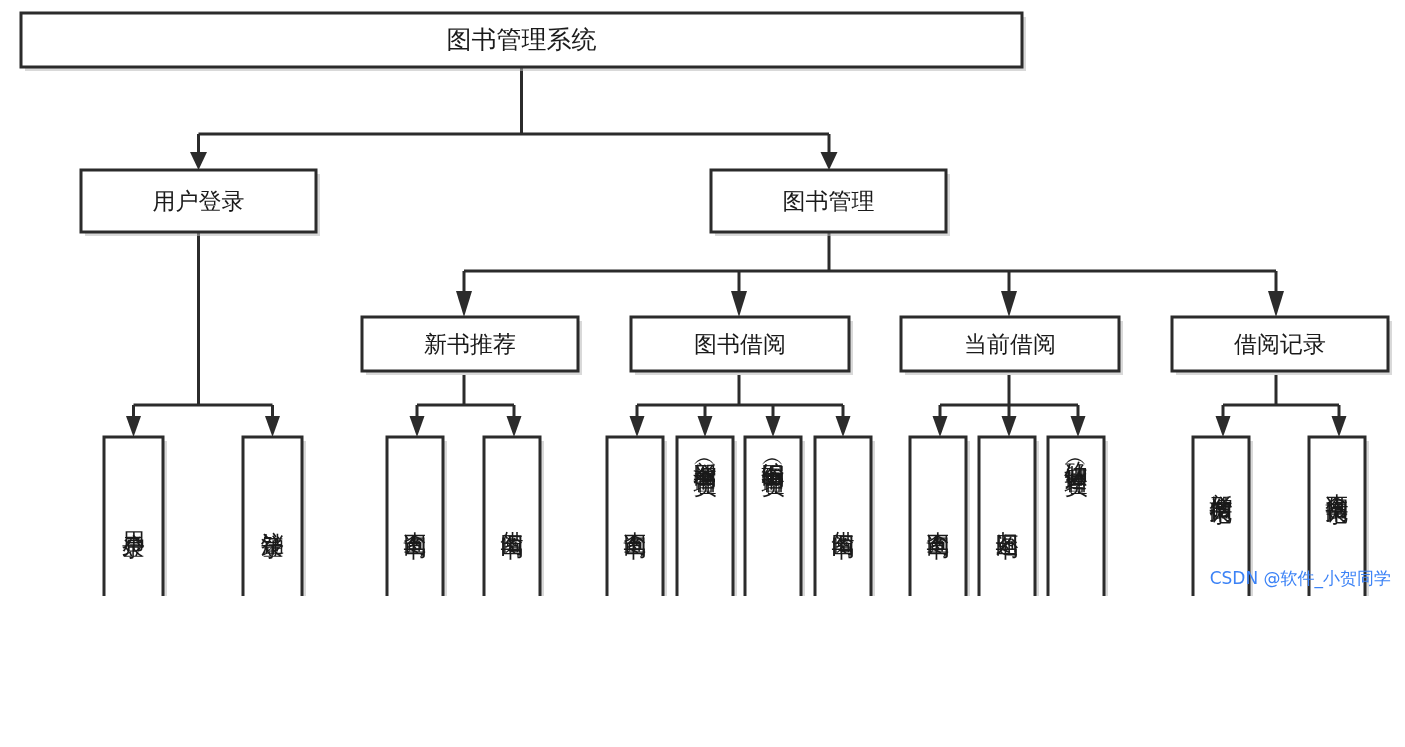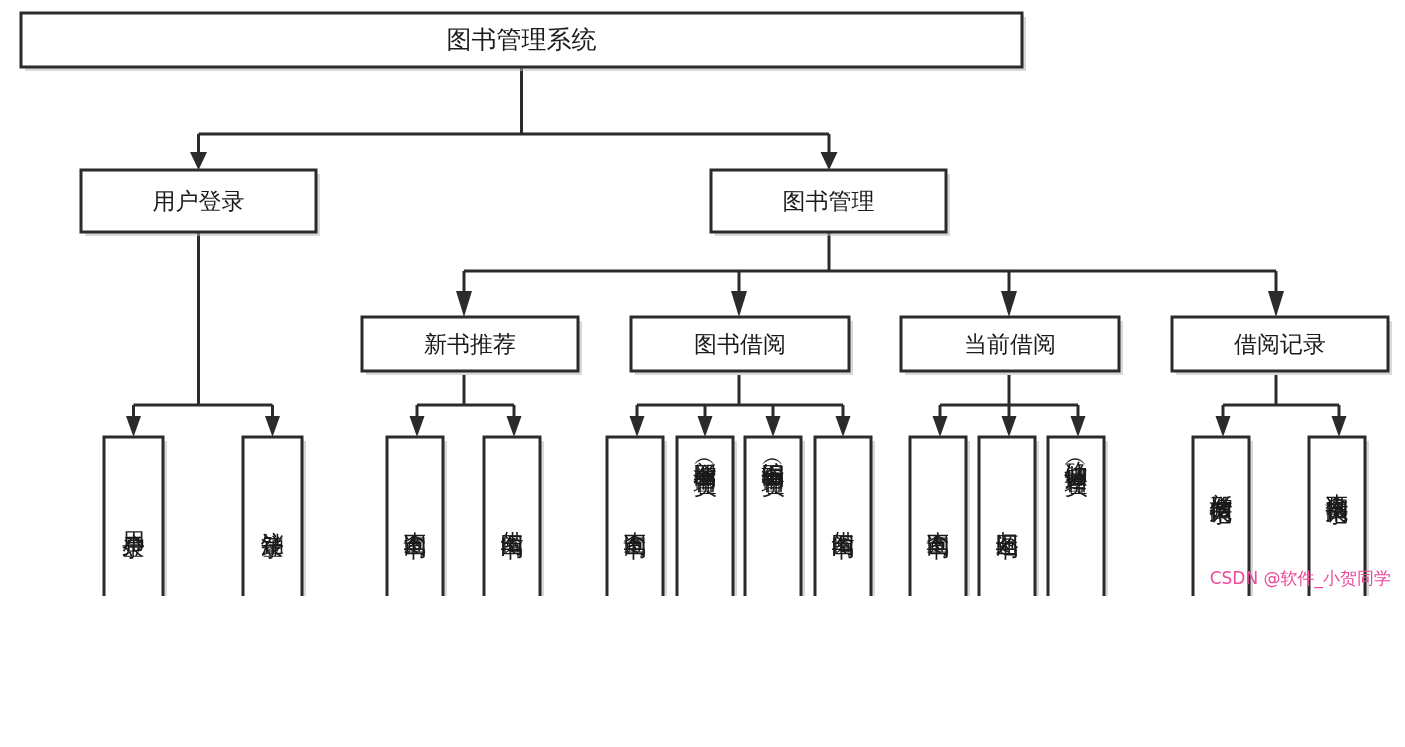--- a/index.html
+++ b/index.html
@@ -74,21 +74,21 @@
     letter-spacing: 2px;
     color: #1a1a1a;
     white-space: nowrap;
   }
   .watermark {
     position: absolute;
     right: 14px;
     bottom: 6px;
     font-family: "DejaVu Sans", "Liberation Sans", sans-serif;
     font-size: 17px;
-    color: #ec4899;
+    color: #3b82f6;
     white-space: nowrap;
     pointer-events: none;
   }
 </style>
 </head>
 <body>
 
 <div id="diagram-root">
 
   <svg class="diagram-canvas" viewBox="0 0 1405 747" xmlns="http://www.w3.org/2000/svg">

